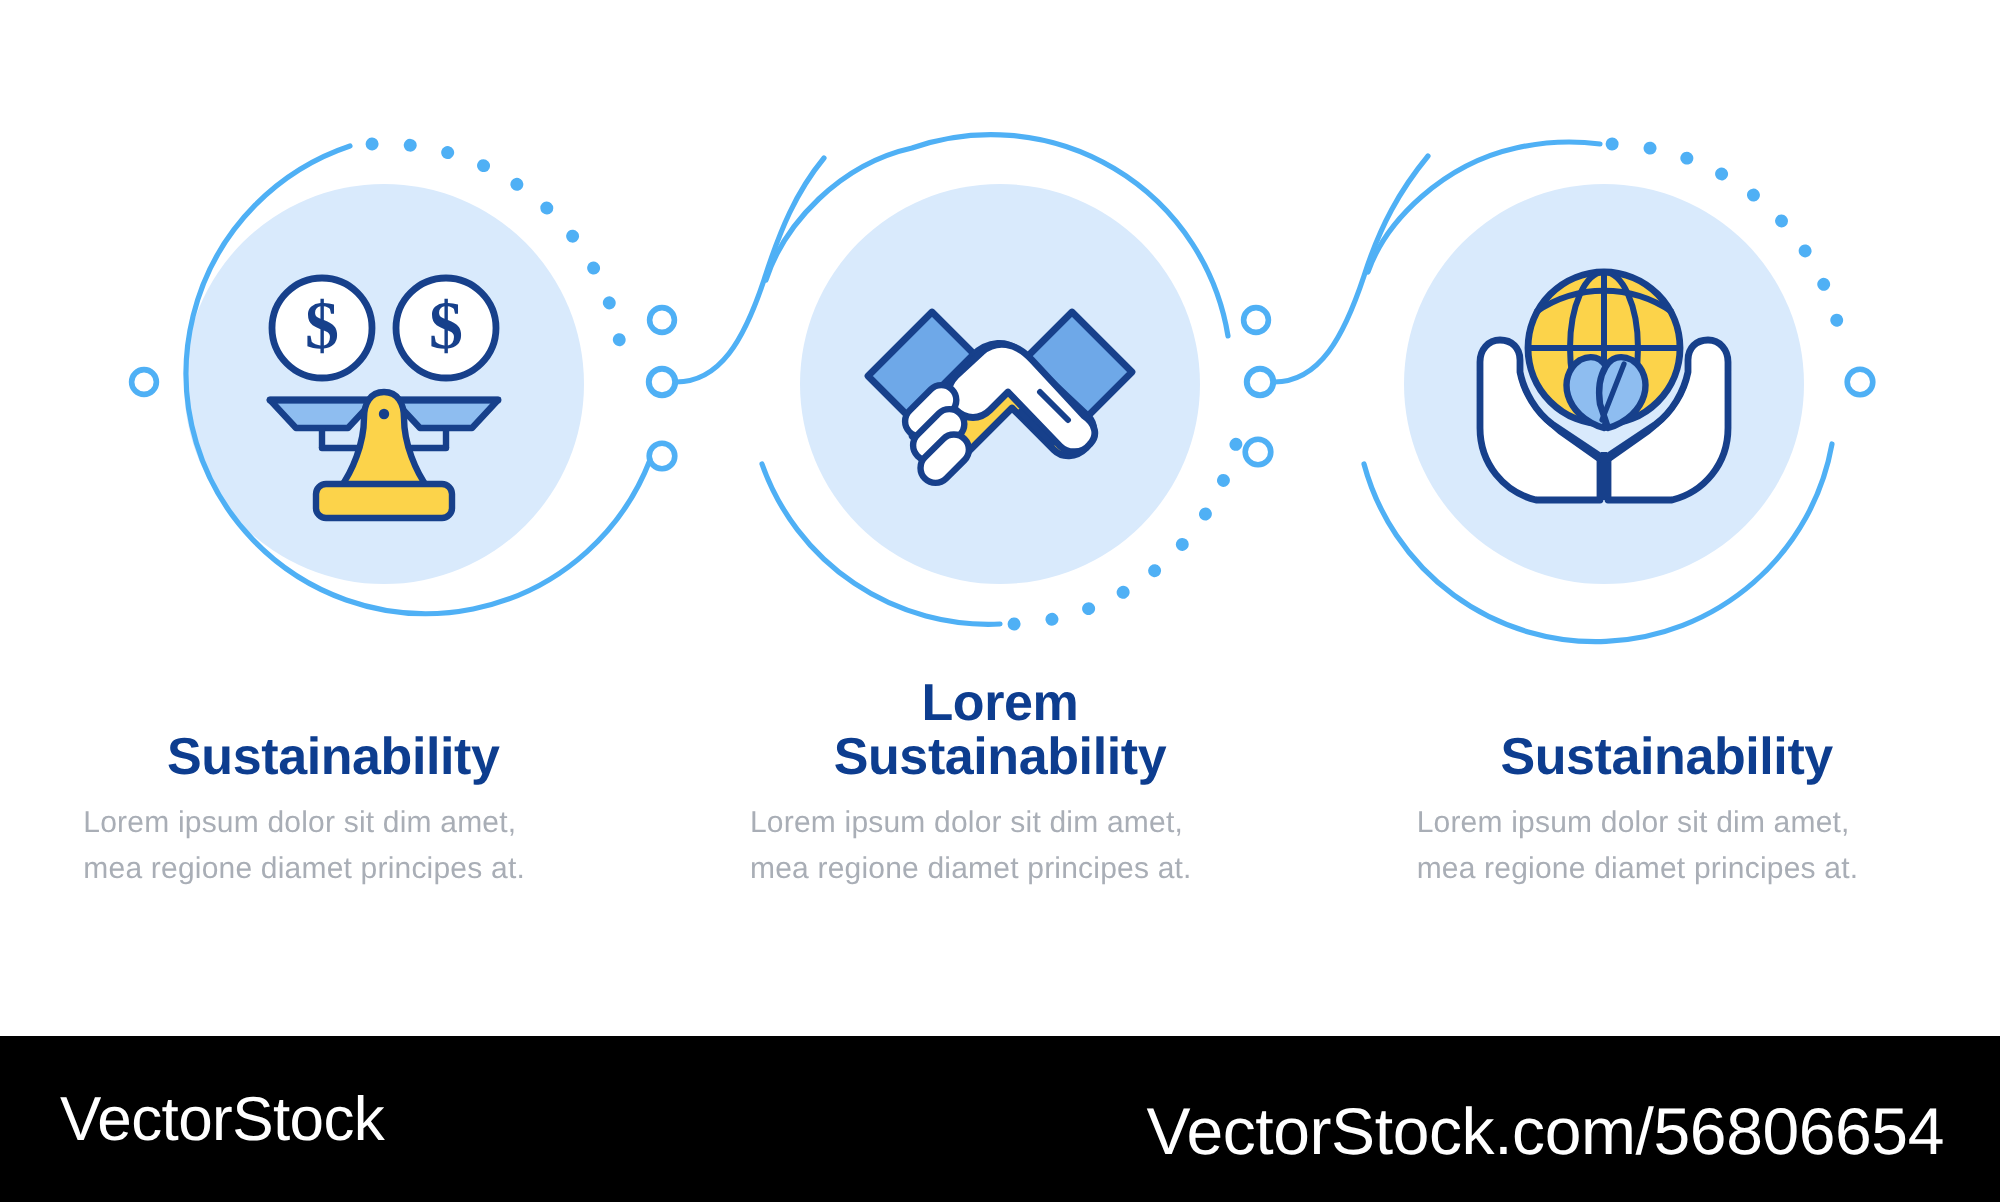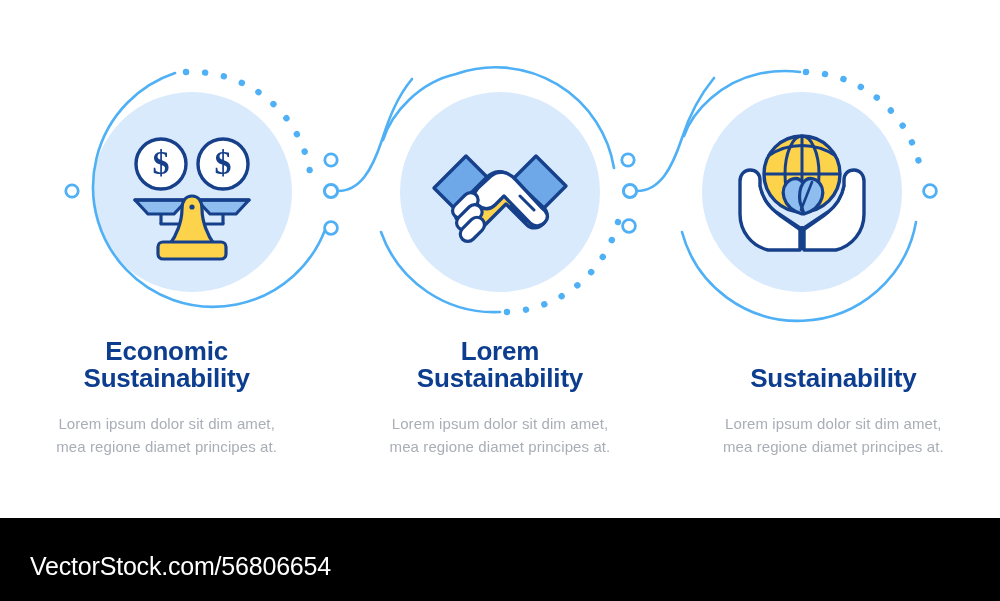--- a/index.html
+++ b/index.html
@@ -17,33 +17,33 @@
   
   .cols{position:absolute;left:0;top:338px;width:1000px;height:170px;
         display:flex;}
   .col{width:333.33px;display:flex;flex-direction:column;align-items:center;}
   .col-title{
     color:#0d3d8f;font-weight:bold;font-size:26px;line-height:27px;
     text-align:center;letter-spacing:-0.2px;
     width:260px;
   }
   .col-body{
-    margin-top:20px;color:#a9aeb6;font-size:15px;line-height:23px;
-    text-align:center;width:250px;letter-spacing:0.1px;
+    margin-top:8px;color:#a9aeb6;font-size:15px;line-height:23px;
+    width:250px;letter-spacing:0.1px;
   }
 
   
   .footer{
     position:absolute;left:0;top:518px;width:1000px;height:83px;
     background:#000000;display:flex;align-items:center;
     justify-content:space-between;box-sizing:border-box;
     padding:0 28px 0 30px;
   }
   .brand{color:#ffffff;font-size:31px;letter-spacing:-0.3px;}
-  .brand-url{color:#ffffff;font-size:25px;letter-spacing:-0.2px;margin-top:13px;}
+  .brand-url{color:#ffffff;font-size:33px;letter-spacing:-0.2px;margin-top:13px;}
 </style>
 </head>
 <body>
 
 <div id="canvas">
 
   <div class="stage">
 
     <svg width="1000" height="518" viewBox="0 0 1000 518">
       <defs>
@@ -155,21 +155,21 @@
         <path d="M 42 -6 C 40 6 32 16 22 24 L 2 38" fill="none" stroke="#17408b" stroke-width="2.6" stroke-linecap="round"></path>
         <line x1="0" y1="34" x2="0" y2="58" stroke="#17408b" stroke-width="3"></line>
       </g>
     </svg>
   </div>
 
   <div class="cols">
 
     <div class="col">
       <div class="col-title">
-        <span>Economic</span><br>
+        <br>
         <span>Sustainability</span>
       </div>
       <div class="col-body">Lorem ipsum dolor sit dim amet, mea regione diamet principes at.</div>
     </div>
 
     <div class="col">
       <div class="col-title">
         <span>Lorem</span><br>
         <span>Sustainability</span>
       </div>
@@ -180,16 +180,17 @@
       <div class="col-title">
         <br>
         <span>Sustainability</span>
       </div>
       <div class="col-body">Lorem ipsum dolor sit dim amet, mea regione diamet principes at.</div>
     </div>
 
   </div>
 
   <div class="footer">
+    <div class="brand">VectorStock</div>
     <div class="brand-url">VectorStock.com/56806654</div>
   </div>
 
 </div>
 
 </body></html>

